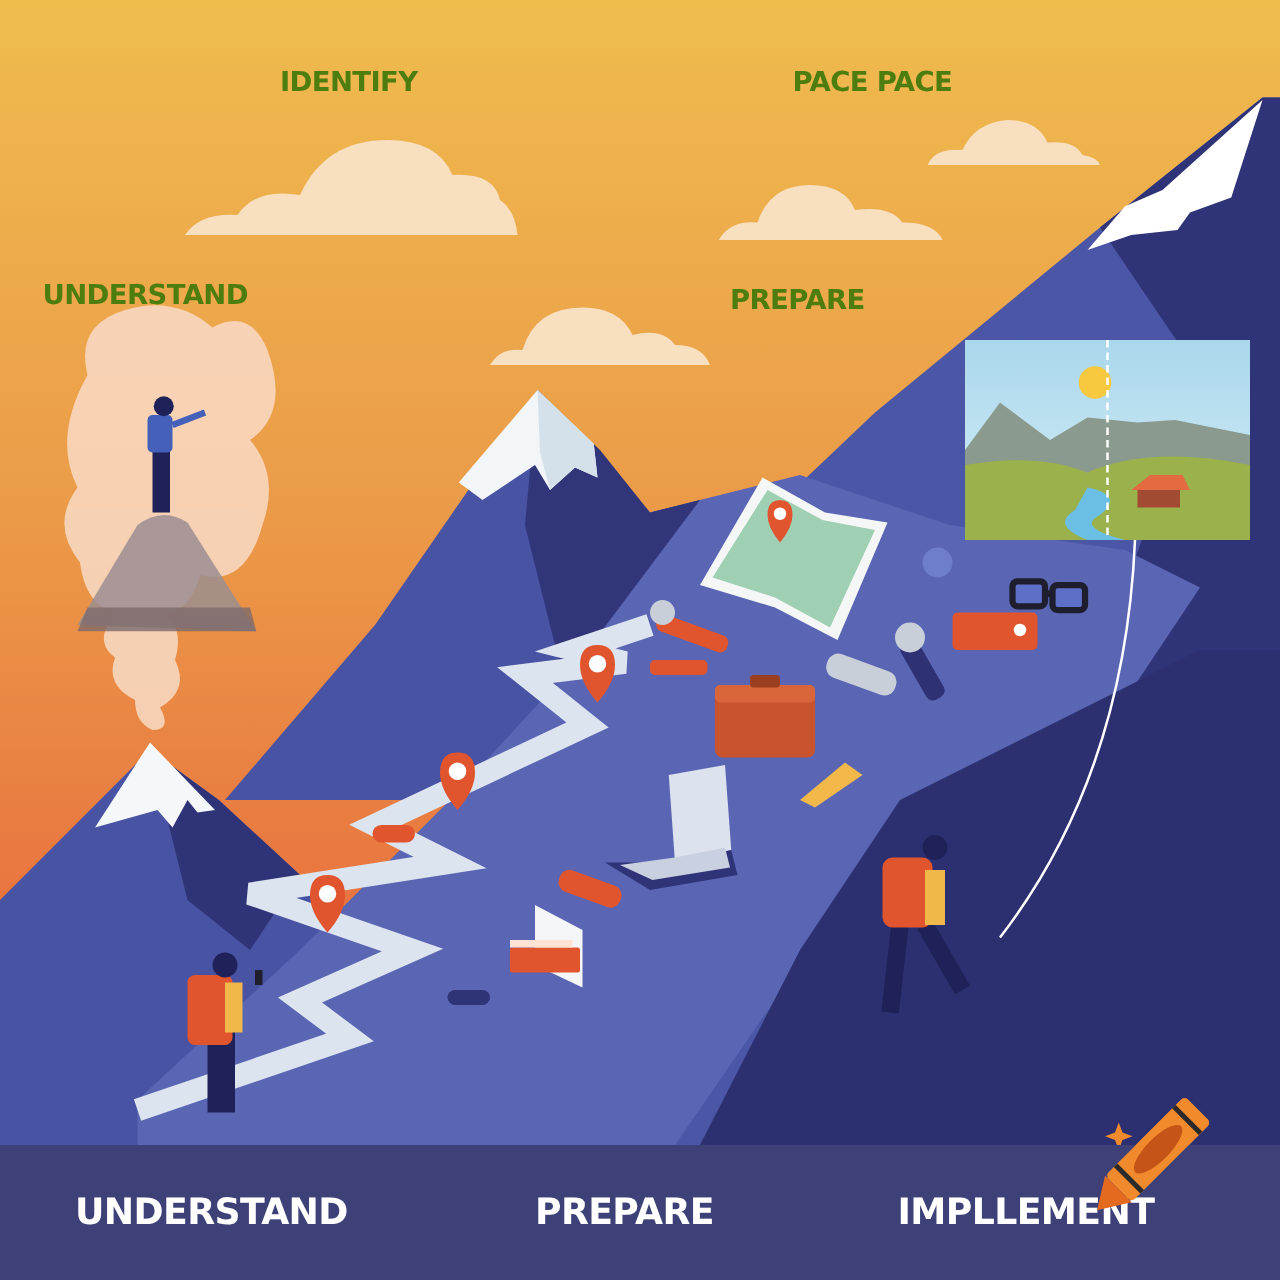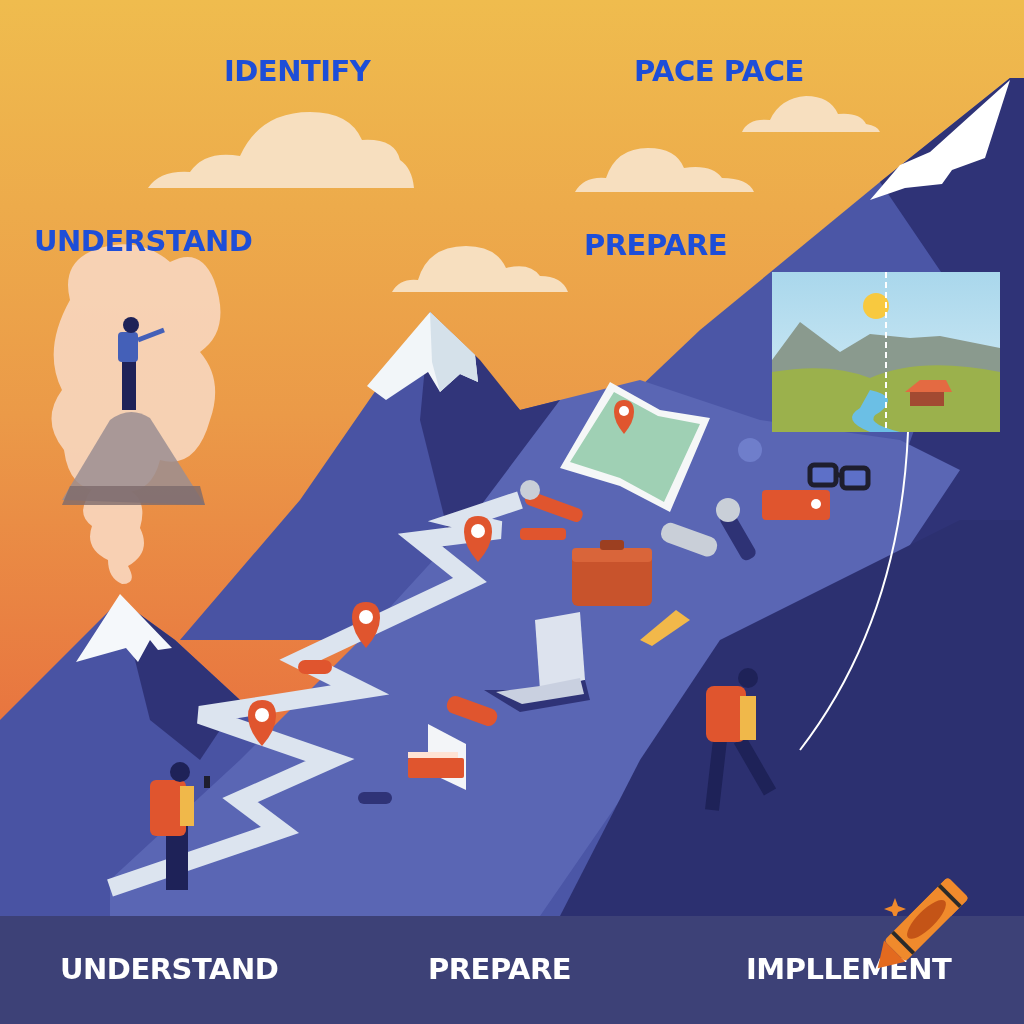--- a/index.html
+++ b/index.html
@@ -1,19 +1,19 @@
 <!DOCTYPE html>
 <html><head>
 <meta charset="utf-8">
 <style>
   html,body{margin:0;padding:0;}
   body{width:1024px;height:1024px;overflow:hidden;position:relative;font-family:"DejaVu Sans",sans-serif;}
   #scene{position:absolute;left:0;top:0;width:1024px;height:1024px;}
   .label{position:absolute;font-family:"DejaVu Sans",sans-serif;font-weight:bold;letter-spacing:-0.5px;white-space:nowrap;}
-  .sky-label{color:#1d4ed8;font-size:29px;}
+  .sky-label{color:#4d7c0f;font-size:22px;}
   .footer{position:absolute;left:0;top:916px;width:1024px;height:108px;background:#3d4177;}
   .foot-label{color:#ffffff;font-size:29px;top:952px;}
 </style>
 </head>
 <body>
 
 <svg id="scene" viewBox="0 0 1024 1024" xmlns="http://www.w3.org/2000/svg">
   <defs>
     <linearGradient id="sky" x1="0" y1="0" x2="0" y2="1">
       <stop offset="0" stop-color="#efbc4e"></stop>
@@ -168,21 +168,21 @@
 </svg>
 
 <div class="label sky-label" style="left:224px;top:54px;">IDENTIFY</div>
 <div class="label sky-label" style="left:634px;top:54px;">PACE PACE</div>
 <div class="label sky-label" style="left:34px;top:224px;">UNDERSTAND</div>
 <div class="label sky-label" style="left:584px;top:228px;">PREPARE</div>
 
 <div class="footer"></div>
 <div class="label foot-label" style="left:60px;">UNDERSTAND</div>
 <div class="label foot-label" style="left:428px;">PREPARE</div>
-<div class="label foot-label" style="left:746px;">IMPLLEMENT</div>
+<div class="label foot-label" style="left:718px;">IMPLLEMENT</div>
 
 <svg style="position:absolute;left:860px;top:860px;width:164px;height:130px;" viewBox="860 860 164 130">
   <g transform="rotate(-45 930 930)">
     <rect x="890" y="905" width="90" height="30" rx="4" fill="#f08a2c"></rect>
     <ellipse cx="935" cy="920" rx="26" ry="9" fill="#c45417"></ellipse>
     <rect x="900" y="905" width="4" height="30" fill="#2a2a2a"></rect>
     <rect x="966" y="905" width="4" height="30" fill="#2a2a2a"></rect>
     <path d="M890 905 L866 920 L890 935 Z" fill="#e36a1f"></path>
   </g>
 </svg>

